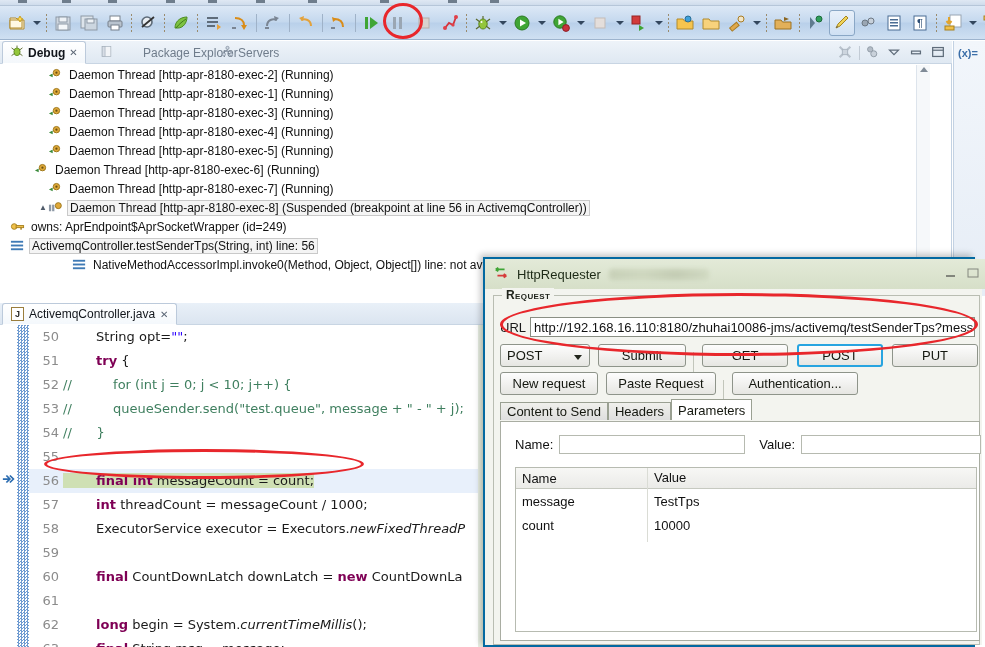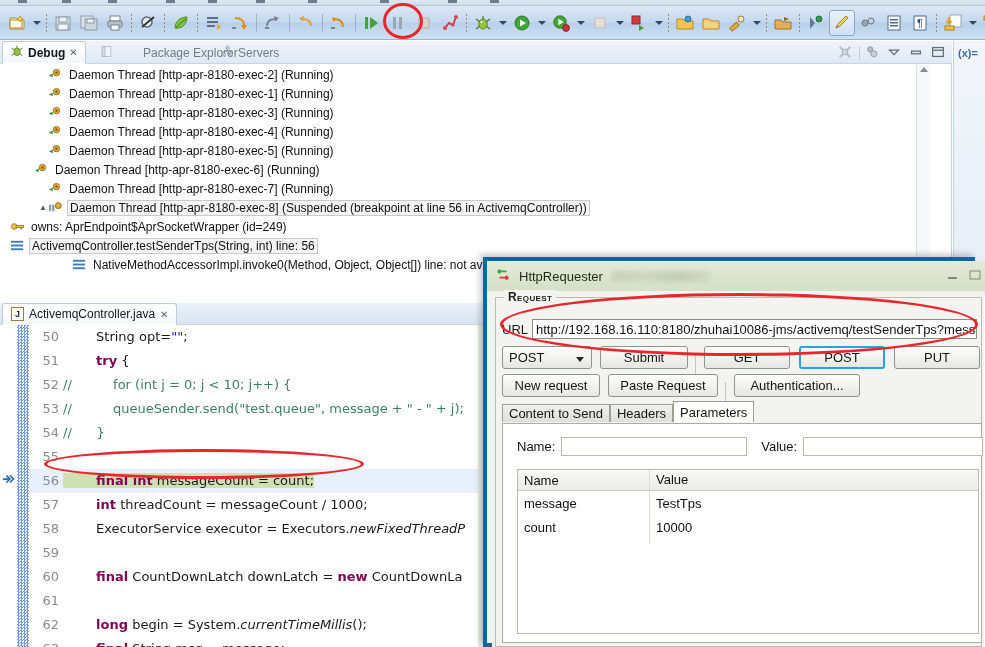--- a/index.html
+++ b/index.html
@@ -108,21 +108,21 @@
        font-family:"DejaVu Sans", sans-serif; font-size:13px; color:#8b8b8b;}
   .kw{ color:#7f0055; font-weight:bold;}
   .cm{ color:#3f7f5f;}
   .st{ color:#2a00ff;}
   .it{ font-style:italic;}
   .hl-line{ background:#e8f0fb; }
   .hl-stmt{ background:#cfe0b4; }
 
   
   .hrwin{ position:absolute; left:483px; top:257px; width:492px; height:390px;
-     background:#f1f3ee; border:4px solid #0369a1;
+     background:#f1f3ee; border:2px solid #0369a1;
      box-shadow:-3px -3px 6px rgba(0,0,0,.22);}
   .hr-title{ position:absolute; left:0; top:0; width:500px; height:30px;
      background:linear-gradient(#e3ead8,#d6dfc8); display:flex; align-items:center; padding-left:8px; gap:8px;}
   .hr-title .ttxt{ font-size:13px; color:#1d2a16;}
   .hr-title .blurred{ width:100px; height:11px; border-radius:4px;
      background:linear-gradient(90deg,#c4cdb4,#cdd6bd,#c0c9b0,#cfd8c0);
      filter:blur(2px); opacity:.85;}
   .hr-wbtns{ position:absolute; right:6px; top:8px; display:flex; gap:10px; align-items:center;}
   .hr-wbtns .wb{ width:12px;height:10px; position:relative; opacity:.55;}
 

